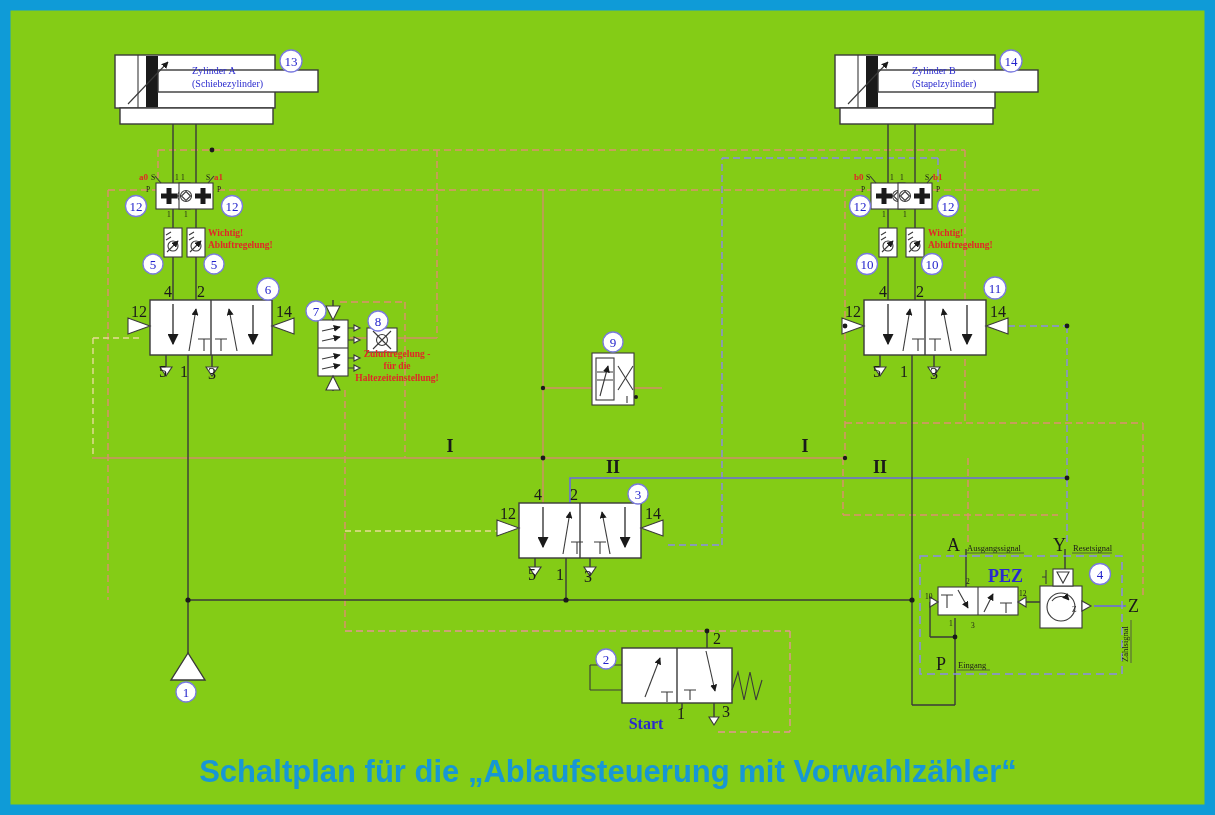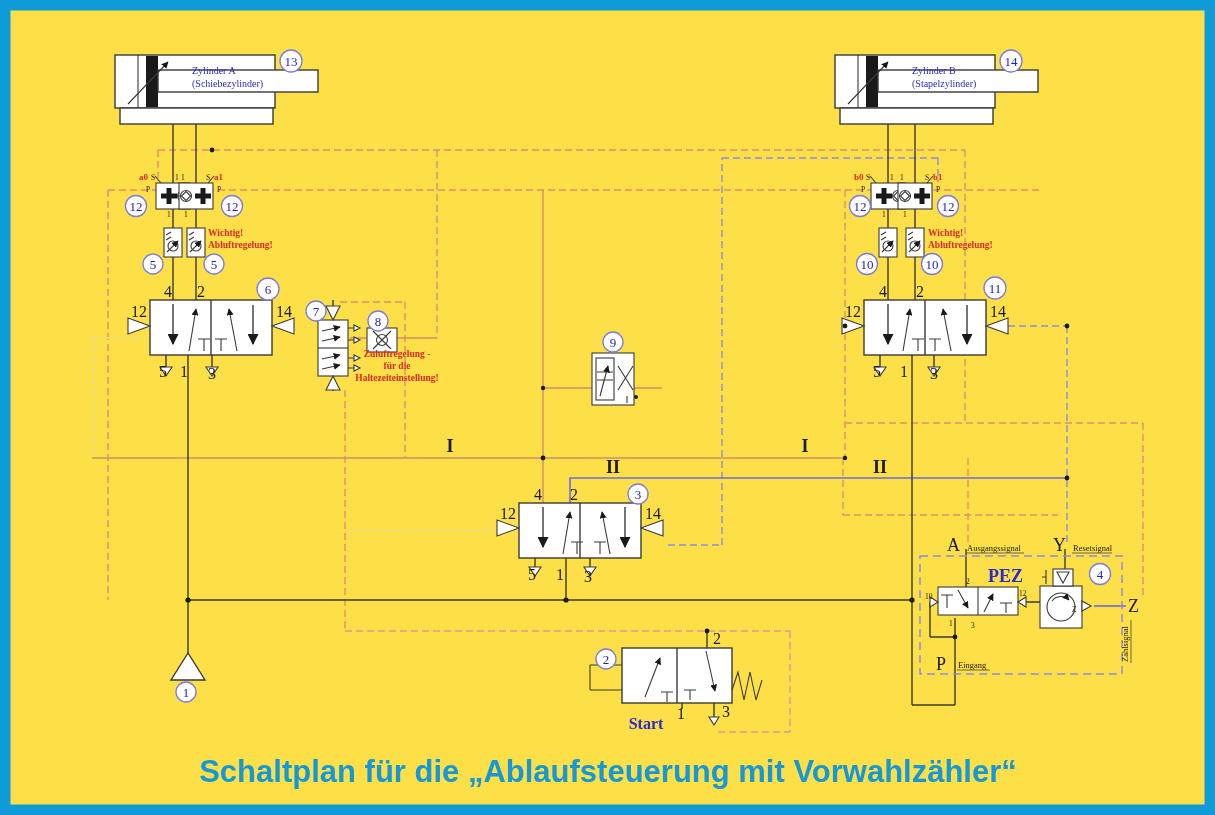--- a/index.html
+++ b/index.html
@@ -1,16 +1,16 @@
 <!DOCTYPE html>
 <html><head>
 <meta charset="utf-8">
 <style>
   html,body{margin:0;padding:0;background:#fff;}
-  .stage{position:relative;width:1215px;height:815px;background:#fde047;overflow:hidden;}
+  .stage{position:relative;width:1215px;height:815px;background:#84cc16;overflow:hidden;}
   svg{display:block}
   .k{stroke:#3a3a3a;stroke-width:1.4;fill:none}
   .k2{stroke:#3a3a3a;stroke-width:1.1;fill:none}
   .w{fill:#fff;stroke:#3a3a3a;stroke-width:1.4}
   .wn{fill:#fff;stroke:#3a3a3a;stroke-width:1.1}
   .blk{fill:#1a1a1a;stroke:none}
   .dashO{stroke:#dd8e70;stroke-width:1.4;fill:none;stroke-dasharray:7 4}
   .dashP{stroke:#e49494;stroke-width:1.4;fill:none;stroke-dasharray:7 4}
   .dashB{stroke:#8a8ae8;stroke-width:1.4;fill:none;stroke-dasharray:7 4}
   .dashY{stroke:#e6dc96;stroke-width:1.4;fill:none;stroke-dasharray:6 4}

